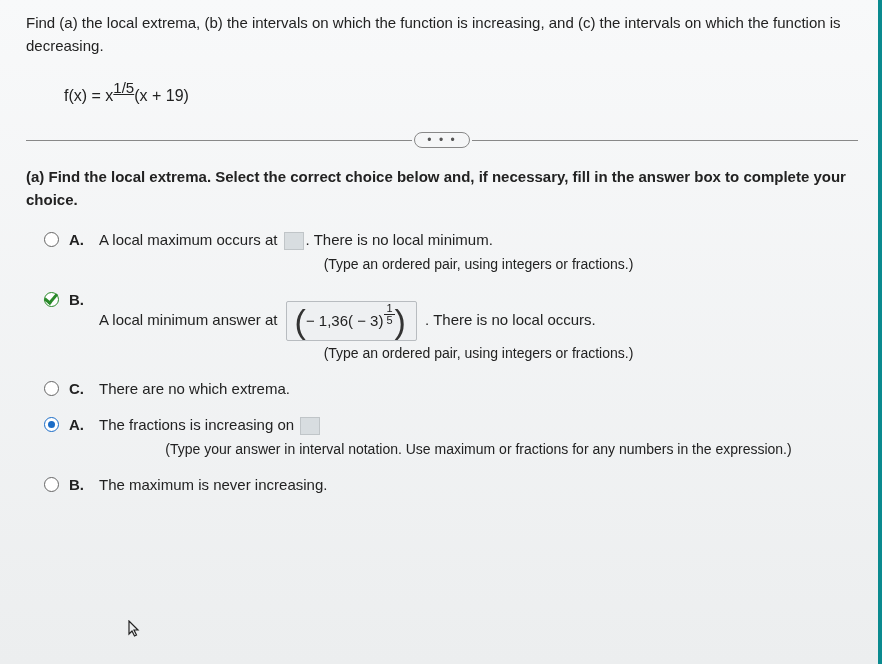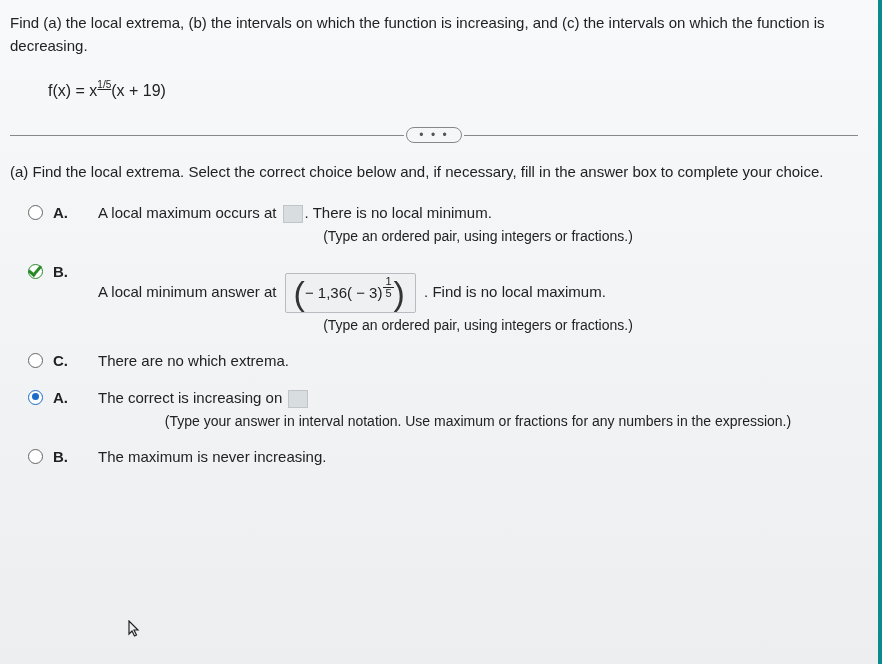--- a/index.html
+++ b/index.html
@@ -8,34 +8,34 @@
       background: #f5f6f7;
       width: 882px;
       height: 664px;
       overflow: hidden;
       position: relative;
       color: #222;
       font-size: 15px;
       line-height: 1.5;
     }
     .page {
-      padding: 8px 20px 20px 10px;
+      padding: 8px 20px 20px 26px;
       background: linear-gradient(180deg, #f8f9fa 0%, #eceeef 100%);
       height: 100%;
       border-right: 4px solid #0a8a8f;
     }
     .question-top {
       padding: 4px 0 8px 0;
     }
     .equation {
       padding: 14px 0 18px 38px;
       font-size: 16px;
     }
     .sup {
-      font-size: 10px;
+      font-size: 15px;
       vertical-align: super;
       position: relative;
       top: -2px;
       text-decoration: underline;
     }
     .divider-row {
       display: flex;
       align-items: center;
       margin: 6px 0 18px 0;
     }
@@ -51,20 +51,21 @@
       padding: 0px 12px;
       background: #f5f6f7;
       color: #555;
       font-size: 12px;
       letter-spacing: 2px;
       line-height: 14px;
       margin: 0 2px;
     }
     .part-heading {
       margin: 14px 0 18px 0;
+      font-weight: bold;
     }
     .choice-group {
       margin-left: 18px;
     }
     .choice {
       display: flex;
       align-items: flex-start;
       margin-bottom: 14px;
       gap: 10px;
     }
@@ -103,21 +104,20 @@
       border-bottom: 3px solid #2a8a2a;
       transform: rotate(40deg);
     }
     .choice-letter {
       font-weight: bold;
       width: 20px;
       flex-shrink: 0;
     }
     .choice-body {
       flex: 1;
-      margin-left: 15px;
     }
     .choice-body .line2 {
       font-size: 14px;
       margin-top: 2px;
       text-align: center;
     }
     .answer-box {
       display: inline-block;
       width: 20px;
       height: 18px;
@@ -205,21 +205,21 @@
         <span>A local minimum answer at </span>
         <span class="large-answer">
           <span class="big-paren">(</span>
           <span>− 1,36( − 3)</span>
           <span class="frac">
             <span class="num">1</span>
             <span class="den">5</span>
           </span>
           <span class="big-paren">)</span>
         </span>
-        <span>. Find is no local maximum.</span>
+        <span>. There is no local occurs.</span>
         <div class="line2">(Type an ordered pair, using integers or fractions.)</div>
       </div>
     </div>
 
     <div class="choice">
       <div class="radio"></div>
       <div class="choice-letter">C.</div>
       <div class="choice-body">
         <span>There are no which extrema.</span>
       </div>
@@ -227,21 +227,21 @@
 
   </div>
 
 
   <div class="choice-group">
 
     <div class="choice">
       <div class="radio selected"></div>
       <div class="choice-letter">A.</div>
       <div class="choice-body">
-        <span>The correct is increasing on </span><span class="answer-box"></span>
+        <span>The fractions is increasing on </span><span class="answer-box"></span>
         <div class="line2">(Type your answer in interval notation. Use maximum or fractions for any numbers in the expression.)</div>
       </div>
     </div>
 
     <div class="choice">
       <div class="radio"></div>
       <div class="choice-letter">B.</div>
       <div class="choice-body">
         <span>The maximum is never increasing.</span>
       </div>

